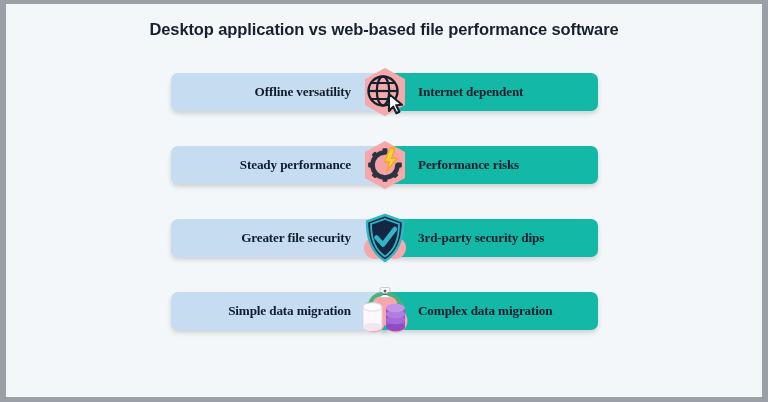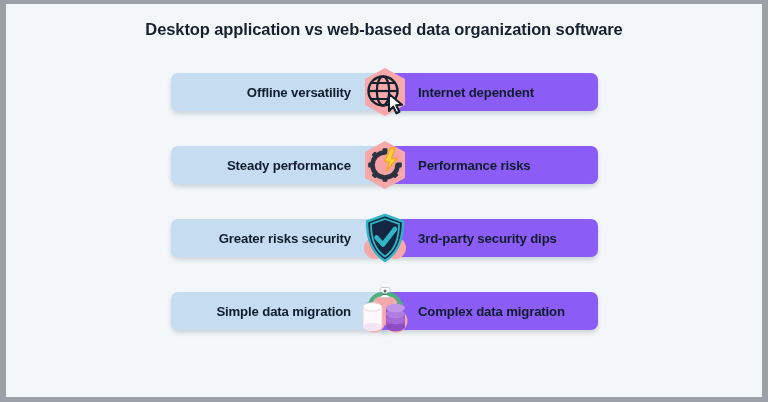--- a/index.html
+++ b/index.html
@@ -73,32 +73,33 @@
     width: 216px;
     background: #c6dcf0;
     border-radius: 7px 0 0 7px;
     justify-content: flex-end;
     padding-right: 36px;
     box-shadow: 0 3px 4px rgba(70,90,110,0.22);
   }
   .bar-right {
     left: 211px;
     width: 216px;
-    background: #8b5cf6;
+    background: #14b8a6;
     border-radius: 0 7px 7px 0;
     justify-content: flex-start;
     padding-left: 36px;
     box-shadow: 0 3px 4px rgba(70,90,110,0.22);
   }
   .bar-label {
     font-size: 13.2px;
     font-weight: 700;
     color: #101d2e;
     white-space: nowrap;
     letter-spacing: -0.15px;
+    font-family: Liberation Serif, serif;
   }
 
   
   .badge {
     position: absolute;
     left: 50%;
     top: 50%;
     transform: translate(-50%, -50%);
     width: 56px;
     height: 56px;
@@ -108,21 +109,21 @@
     z-index: 5;
   }
   .badge svg { display: block; overflow: visible; }
 </style>
 </head>
 <body>
 
 <div id="frame">
   <div id="canvas">
 
-    <div id="title">Desktop application vs web-based data organization software</div>
+    <div id="title">Desktop application vs web-based file performance software</div>
 
     <div class="row row-0">
       <div class="bar bar-left">
         <span class="bar-label">Offline versatility</span>
       </div>
       <div class="bar bar-right">
         <span class="bar-label">Internet dependent</span>
       </div>
       <div class="badge">
         <svg width="56" height="56" viewBox="0 0 56 56">
@@ -160,21 +161,21 @@
             <rect x="35.6" y="35.6" width="5" height="4.8" rx="1" transform="rotate(-45 38.1 38)"></rect>
             <rect x="15.4" y="35.6" width="5" height="4.8" rx="1" transform="rotate(45 17.9 38)"></rect>
           </g>
           <path d="M33.5,11 L27.5,24.5 L32.5,24.5 L29.5,34 L40,21.5 L34.5,21.5 L38,11 Z" fill="#ffd23f" stroke="#f5a623" stroke-width="1.4" stroke-linejoin="round"></path>
         </svg>
       </div>
     </div>
 
     <div class="row row-2">
       <div class="bar bar-left">
-        <span class="bar-label">Greater risks security</span>
+        <span class="bar-label">Greater file security</span>
       </div>
       <div class="bar bar-right">
         <span class="bar-label">3rd-party security dips</span>
       </div>
       <div class="badge">
         <svg width="56" height="56" viewBox="0 0 56 56">
           <circle cx="28" cy="20" r="13" fill="#f6a8ab"></circle>
           <circle cx="18" cy="38" r="11" fill="#f6a8ab"></circle>
           <circle cx="38" cy="38" r="11" fill="#f6a8ab"></circle>
           <path d="M28,5 L46,11.5 C46,30 41,43 28,51 C15,43 10,30 10,11.5 Z" fill="#132642" stroke="#2fb5c4" stroke-width="2.4" stroke-linejoin="round"></path>

